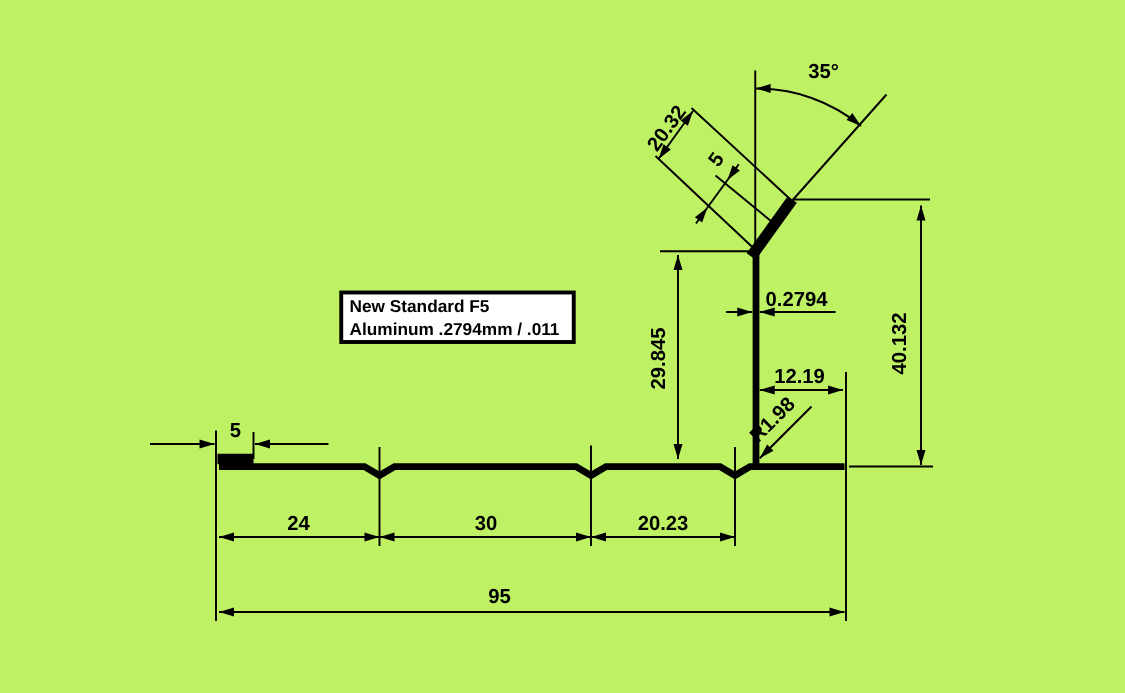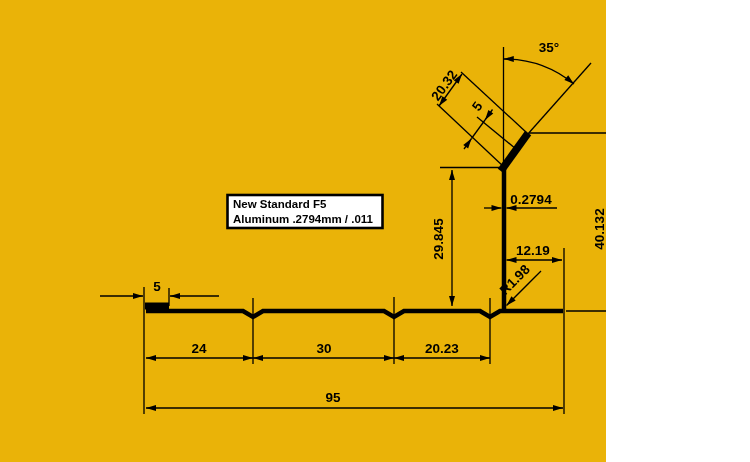--- a/index.html
+++ b/index.html
@@ -1,17 +1,17 @@
 <!DOCTYPE html>
 <html><head>
 <meta charset="utf-8">
 <style>
   html,body { margin:0; padding:0; background:#ffffff; }
   .stage {
-    position:relative; width:606px; height:462px; background:#eab308;
+    position:relative; width:750px; height:462px; background:#bef264;
     font-family:"Liberation Sans", sans-serif; overflow:hidden;
   }
   svg text {
     font-family:"Liberation Sans", sans-serif;
     font-weight:bold; font-size:13.5px; fill:#000;
   }
   svg text.title-txt { font-size:11.5px; }
 </style>
 </head>
 <body>

